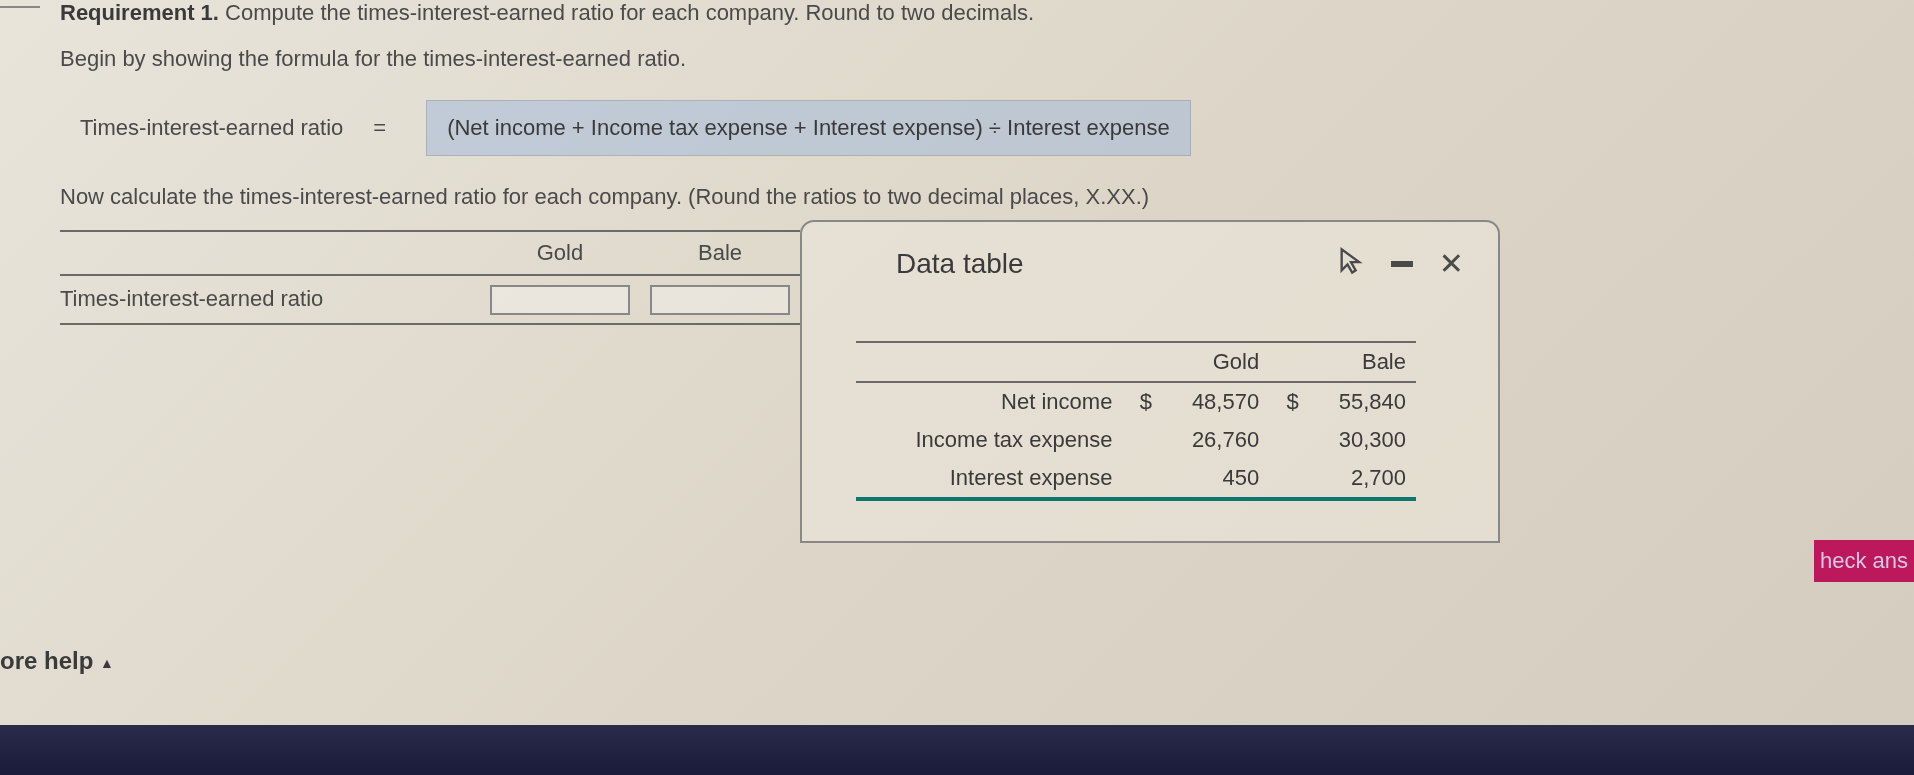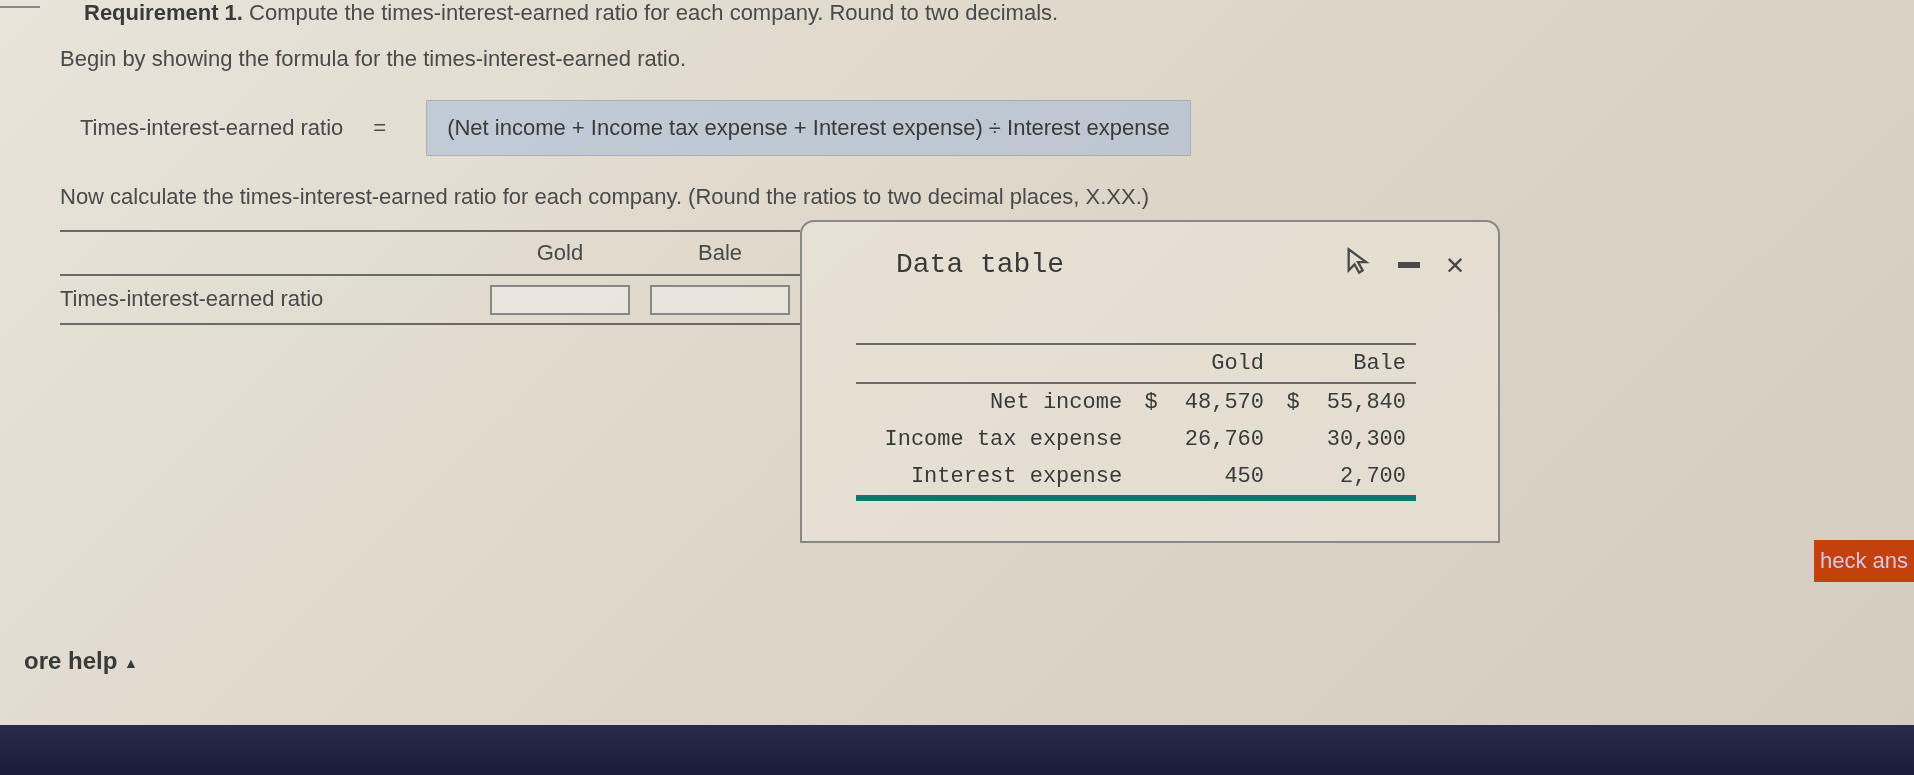--- a/index.html
+++ b/index.html
@@ -17,21 +17,20 @@
       color: #4a4a4a;
       font-size: 22px;
     }
     .content {
       padding: 0 60px;
     }
     .requirement-title {
       font-weight: bold;
       color: #3a3a3a;
       display: inline;
-      margin-left: 24px;
     }
     .requirement-text {
       display: inline;
       color: #4a4a4a;
       text-align: center;
     }
     .line1 {
       margin-bottom: 20px;
     }
     .line2 {
@@ -95,21 +94,20 @@
     .data-panel {
       position: absolute;
       left: 800px;
       top: 220px;
       width: 700px;
       border: 2px solid #888;
       border-top-left-radius: 14px;
       border-top-right-radius: 14px;
       background: rgba(235, 230, 218, 0.6);
       padding: 24px 34px 40px 34px;
-      font-family: Liberation Mono, monospace;
     }
     .panel-header {
       display: flex;
       align-items: center;
       justify-content: space-between;
       margin-bottom: 60px;
     }
     .panel-title {
       font-size: 28px;
       color: #3a3a3a;
@@ -150,39 +148,38 @@
       border-top: 2px solid #6a6a6a;
       border-bottom: 2px solid #6a6a6a;
     }
     .data-table .row-label {
       text-align: right;
     }
     .data-table tbody tr:first-child td {
       border-top: none;
     }
     .data-table .last-row td {
-      border-bottom: 6px solid #0f766e;
+      border-bottom: 4px solid #0f766e;
     }
     .check-answer {
       position: absolute;
       right: 0;
       top: 540px;
-      background: #c2410c;
+      background: #be185d;
       color: #d8c8e8;
       padding: 8px 6px;
       font-size: 22px;
     }
     .more-help {
       position: absolute;
       left: 0;
       bottom: 100px;
       font-weight: bold;
       color: #3a3a3a;
       font-size: 24px;
-      margin-left: 24px;
     }
     .more-help .caret {
       font-size: 14px;
       vertical-align: middle;
     }
     .taskbar {
       position: absolute;
       bottom: 0;
       left: 0;
       right: 0;

